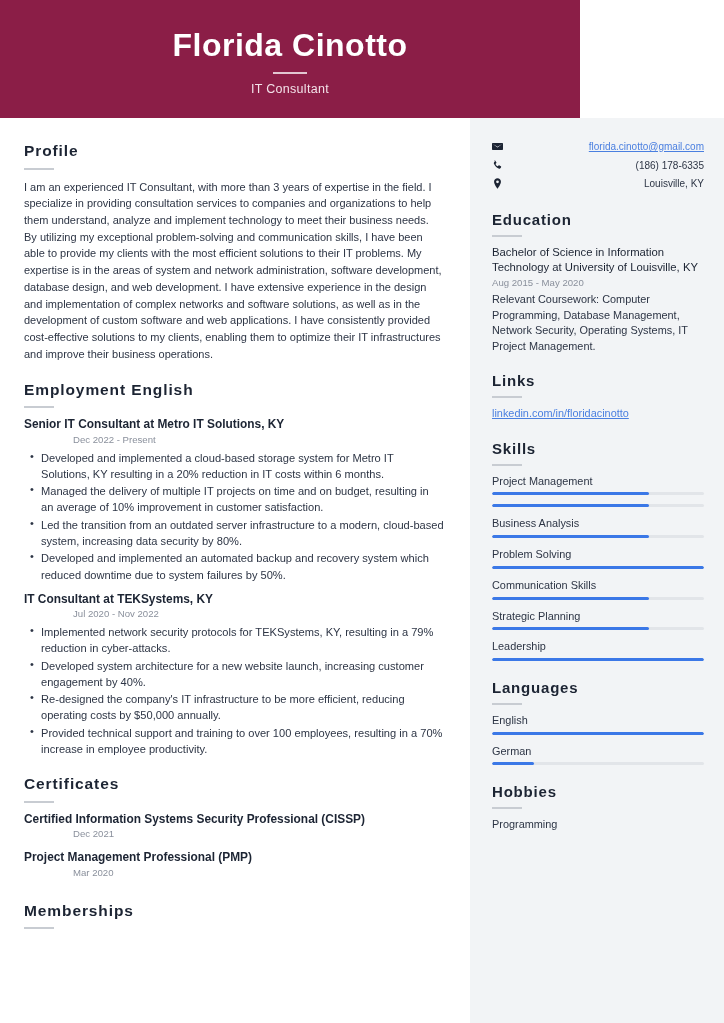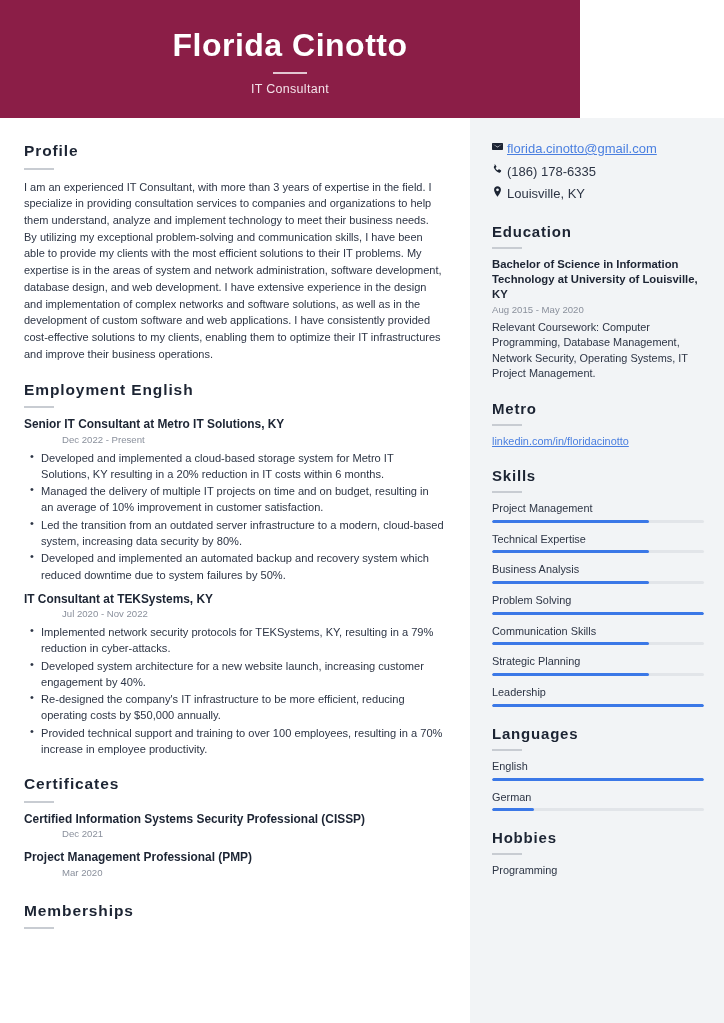--- a/index.html
+++ b/index.html
@@ -117,21 +117,21 @@
   .entry-title {
     font-size: 11.9px;
     font-weight: 700;
     color: #1c2433;
     margin: 0 0 1px 0;
     line-height: 1.3;
   }
   .entry-date {
     font-size: 9.6px;
     color: #8a909c;
-    margin: 0 0 3px 0;
+    margin: 0 0 3px 11px;
     line-height: 1.35;
     padding-left: 38px;
   }
   .bullets {
     margin: 0;
     padding-left: 17px;
     list-style: none;
   }
   .bullets li {
     font-size: 11.1px;
@@ -148,43 +148,44 @@
     color: #2d3545;
     font-size: 11px;
   }
 
   
   .contact-list { margin: 0 0 20px 0; padding: 0; list-style: none; }
   .contact-row {
     display: flex;
     align-items: flex-start;
     margin-bottom: 5px;
-    font-size: 13px;
+    font-size: 10px;
     color: #2d3545;
     line-height: 1.35;
+    justify-content: space-between;
   }
   .contact-icon {
     width: 15px;
     min-width: 15px;
     display: inline-flex;
     align-items: center;
     justify-content: flex-start;
     margin-top: 1px;
   }
   .contact-icon svg { display: block; }
   .link {
     color: #4a7fe0;
     text-decoration: underline;
     word-break: break-all;
   }
 
   
   .edu-title {
     font-size: 11.3px;
-    font-weight: 700;
+    font-weight: 400;
     color: #1c2433;
     line-height: 1.33;
     margin: 0 0 2px 0;
   }
   .edu-date {
     font-size: 9.6px;
     color: #8a909c;
     margin: 0 0 3px 0;
     line-height: 1.35;
   }
@@ -332,39 +333,38 @@
         <h2 class="sec-head">Education</h2>
         <div class="sec-rule"></div>
         <div>
           <div class="edu-title">Bachelor of Science in Information Technology at University of Louisville, KY</div>
           <div class="edu-date">Aug 2015 - May 2020</div>
           <div class="edu-desc">Relevant Coursework: Computer Programming, Database Management, Network Security, Operating Systems, IT Project Management.</div>
         </div>
       </section>
 
       <section class="section">
-        <h2 class="sec-head">Metro</h2>
+        <h2 class="sec-head">Links</h2>
         <div class="sec-rule"></div>
         <p class="side-link">
           <a class="link" href="#">linkedin.com/in/floridacinotto</a>
         </p>
       </section>
 
       <section class="section">
         <h2 class="sec-head">Skills</h2>
         <div class="sec-rule"></div>
         <ul class="skill-list">
           <li class="skill-item">
             <div class="skill-name">Project Management</div>
             <div class="skill-track">
               <div class="skill-fill" style="width: 74%;"></div>
             </div>
           </li>
           <li class="skill-item">
-            <div class="skill-name">Technical Expertise</div>
             <div class="skill-track">
               <div class="skill-fill" style="width: 74%;"></div>
             </div>
           </li>
           <li class="skill-item">
             <div class="skill-name">Business Analysis</div>
             <div class="skill-track">
               <div class="skill-fill" style="width: 74%;"></div>
             </div>
           </li>

